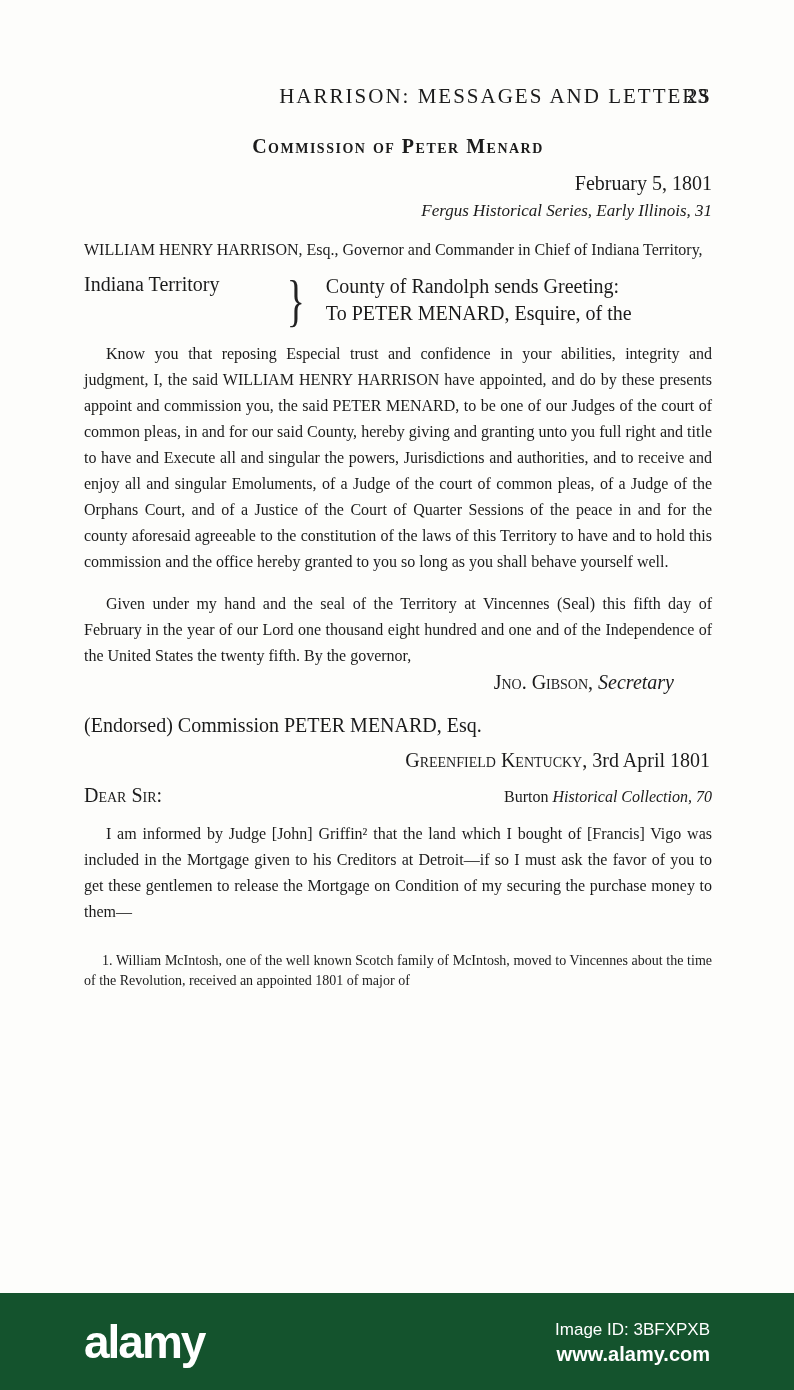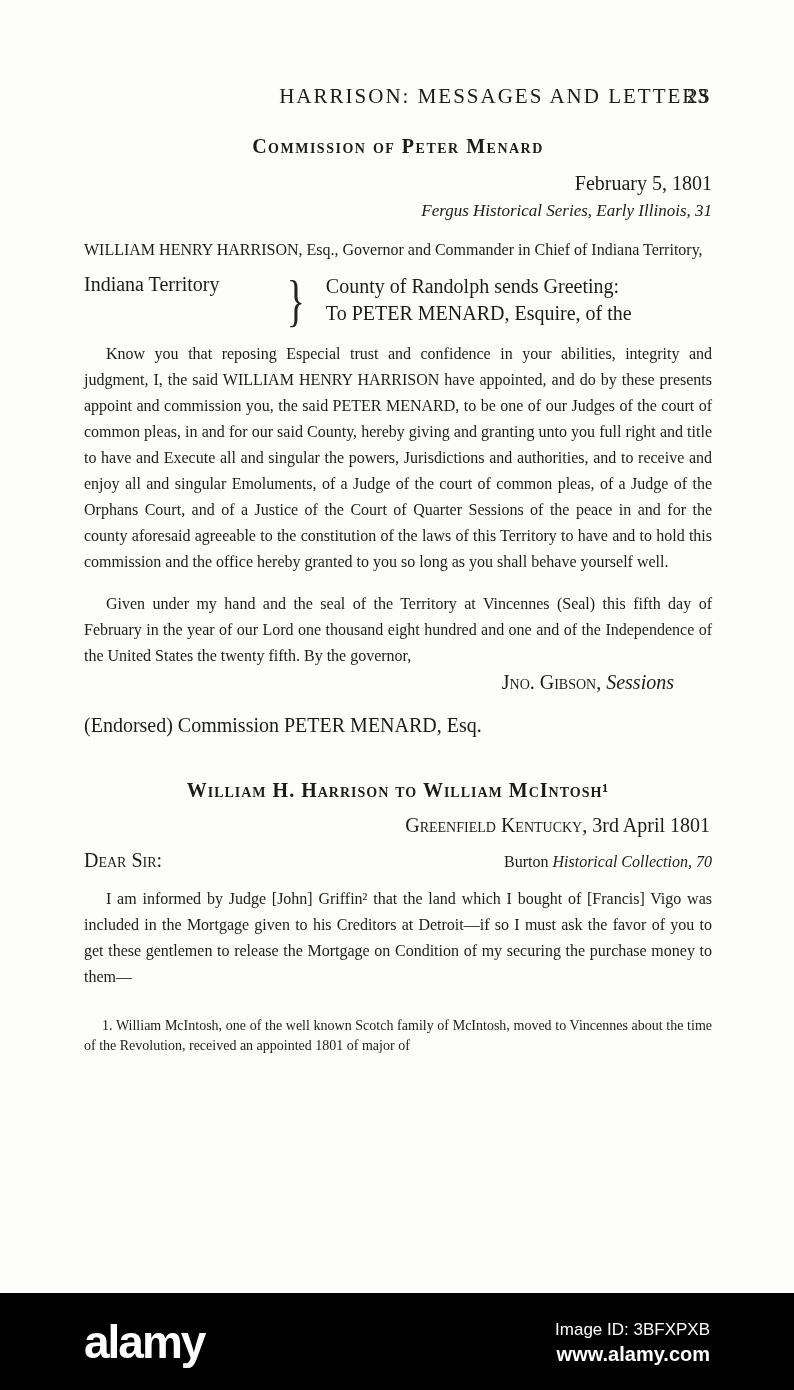--- a/index.html
+++ b/index.html
@@ -59,21 +59,21 @@
 
   .letter-body { margin-top:14px; }
 
   .footnote {
     font-size:14px; line-height:20px; text-align:justify;
     text-indent:18px; margin-top:26px;
   }
 
   .alamy-bar {
     position:absolute; left:0; right:0; bottom:0; height:97px;
-    background:#000000; color:#fff;
+    background:#14532d; color:#fff;
     display:flex; align-items:center; justify-content:space-between;
     padding:0 84px;
     font-family:"Liberation Sans", sans-serif;
   }
   .alamy-logo { font-size:46px; font-weight:bold; letter-spacing:-2px; }
   .alamy-meta { text-align:right; font-size:17px; line-height:25px; }
   .alamy-url { font-weight:bold; font-size:20px; }
 </style>
 </head>
 <body>
@@ -100,26 +100,25 @@
       <span style="display:block">To PETER MENARD, Esquire, of the</span>
     </span>
   </div>
 
   <p class="para indent body1">Know you that reposing Especial trust and confidence in your abilities, integrity and judgment, I, the said WILLIAM HENRY HARRISON have appointed, and do by these presents appoint and commission you, the said PETER MENARD, to be one of our Judges of the court of common pleas, in and for our said County, hereby giving and granting unto you full right and title to have and Execute all and singular the powers, Jurisdictions and authorities, and to receive and enjoy all and singular Emoluments, of a Judge of the court of common pleas, of a Judge of the Orphans Court, and of a Justice of the Court of Quarter Sessions of the peace in and for the county aforesaid agreeable to the constitution of the laws of this Territory to have and to hold this commission and the office hereby granted to you so long as you shall behave yourself well.</p>
 
   <p class="para indent body2">Given under my hand and the seal of the Territory at Vincennes (Seal) this fifth day of February in the year of our Lord one thousand eight hundred and one and of the Independence of the United States the twenty fifth.  By the governor,</p>
 
   <div class="signature">
     <span class="sig-name">Jno. Gibson,</span>
-    <span class="sig-title">Sessions</span>
+    <span class="sig-title">Secretary</span>
   </div>
 
   <div class="endorsed">(Endorsed)  Commission PETER MENARD, Esq.</div>
 
-  <h2 class="letter-heading">William H. Harrison to William McIntosh¹</h2>
 
   <div class="placedate">
     <span class="place">Greenfield Kentucky,</span>
     <span>3rd April 1801</span>
   </div>
 
   <div class="salutation-row">
     <span class="salutation">Dear Sir:</span>
     <span class="letter-source">
       <span>Burton</span>

